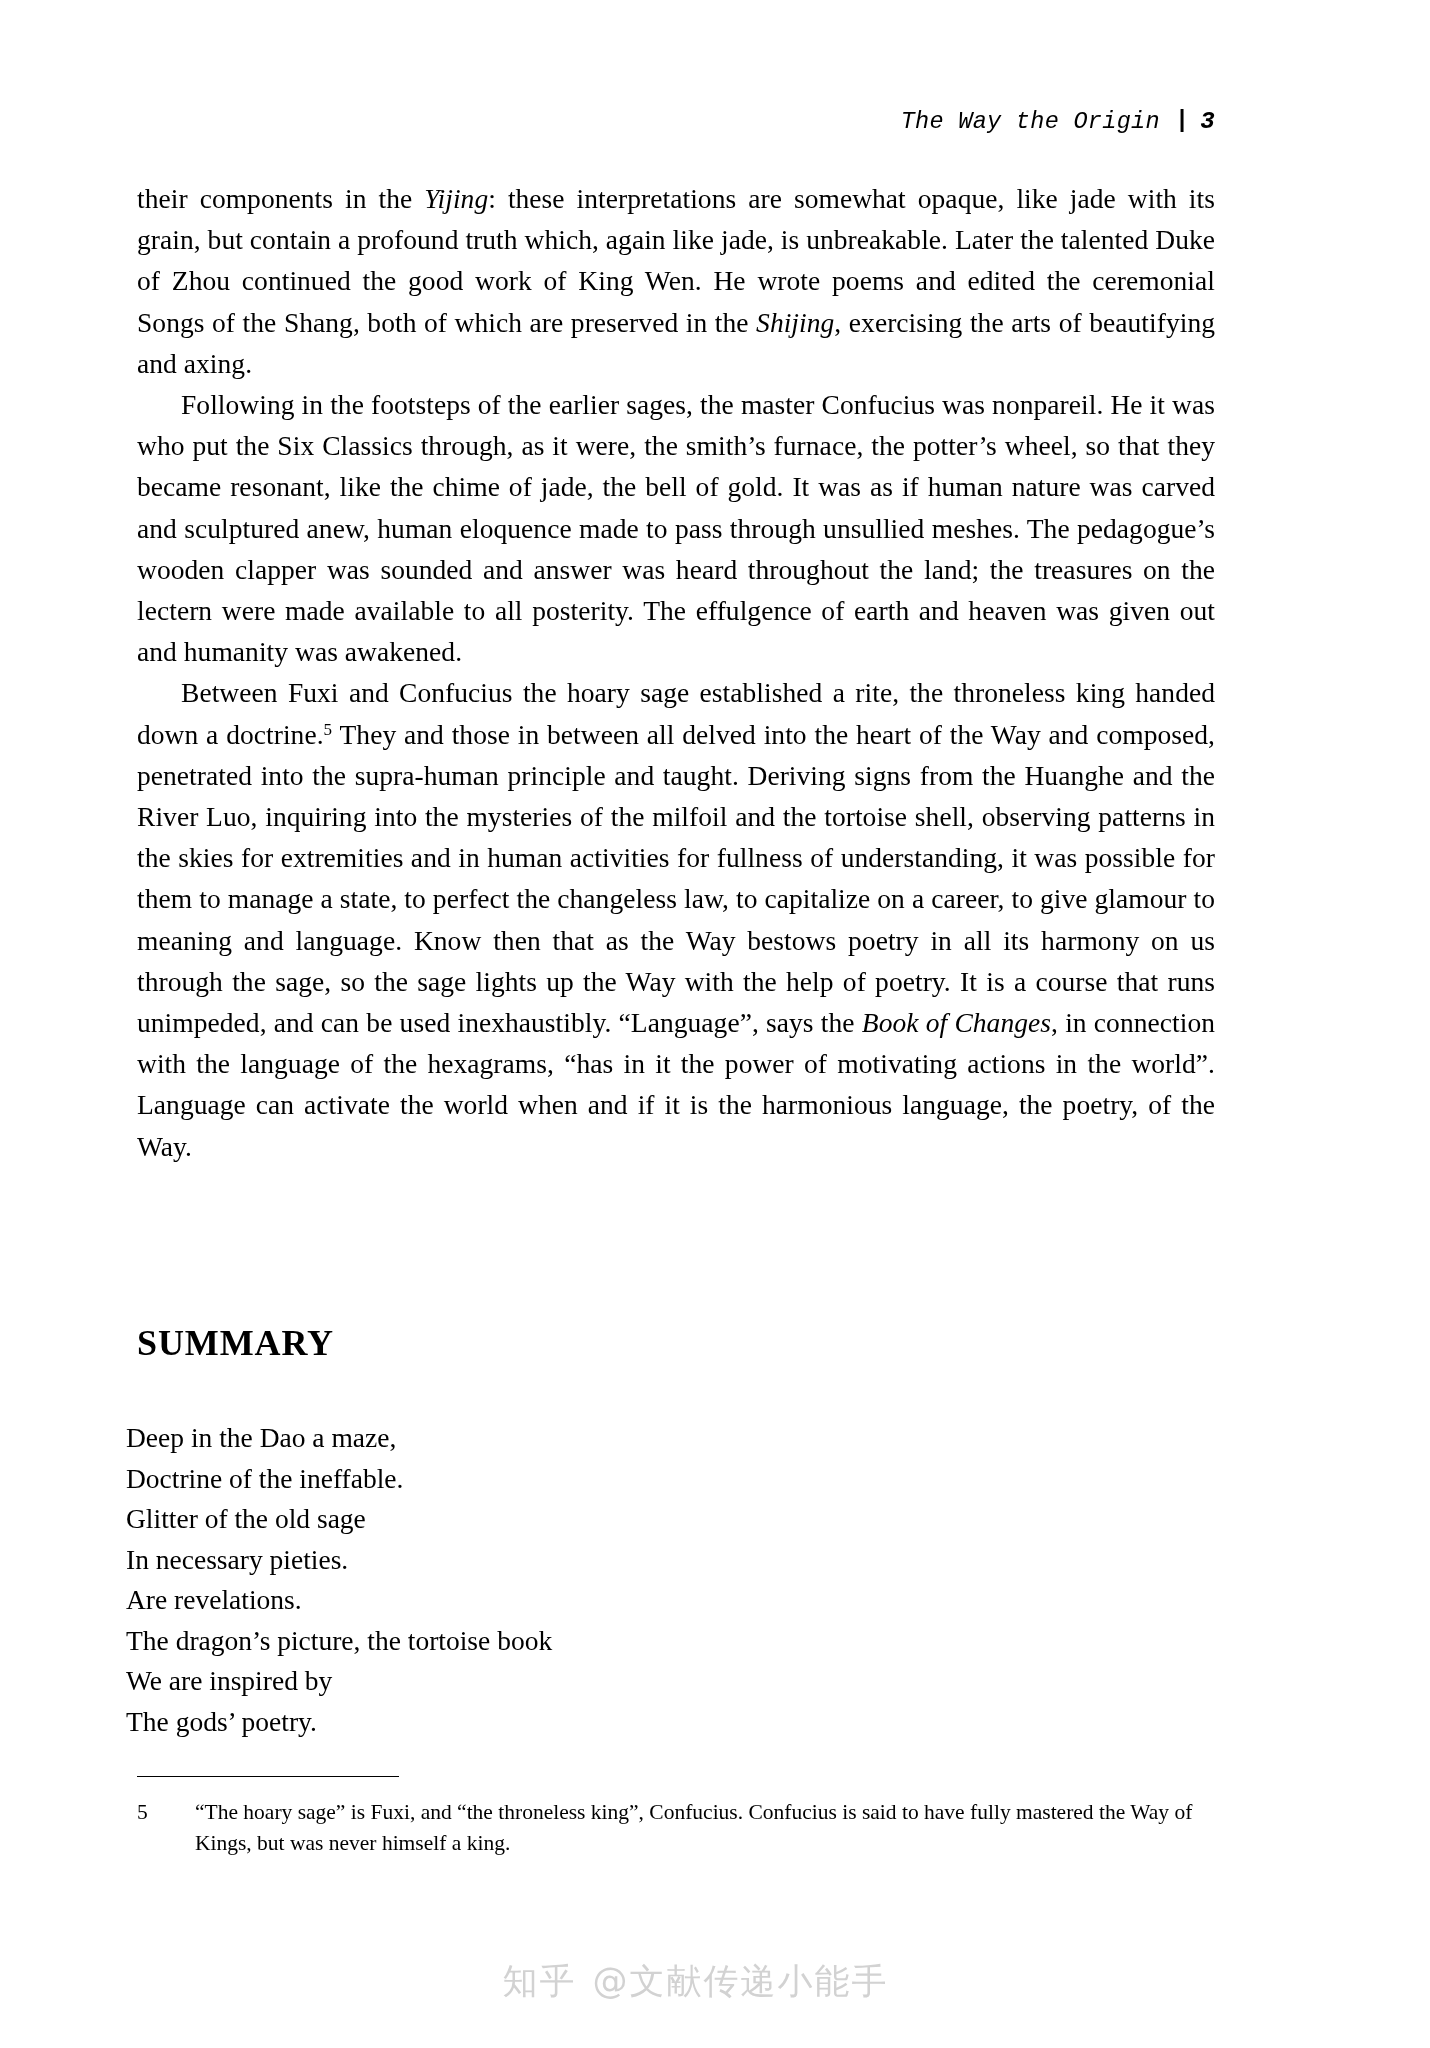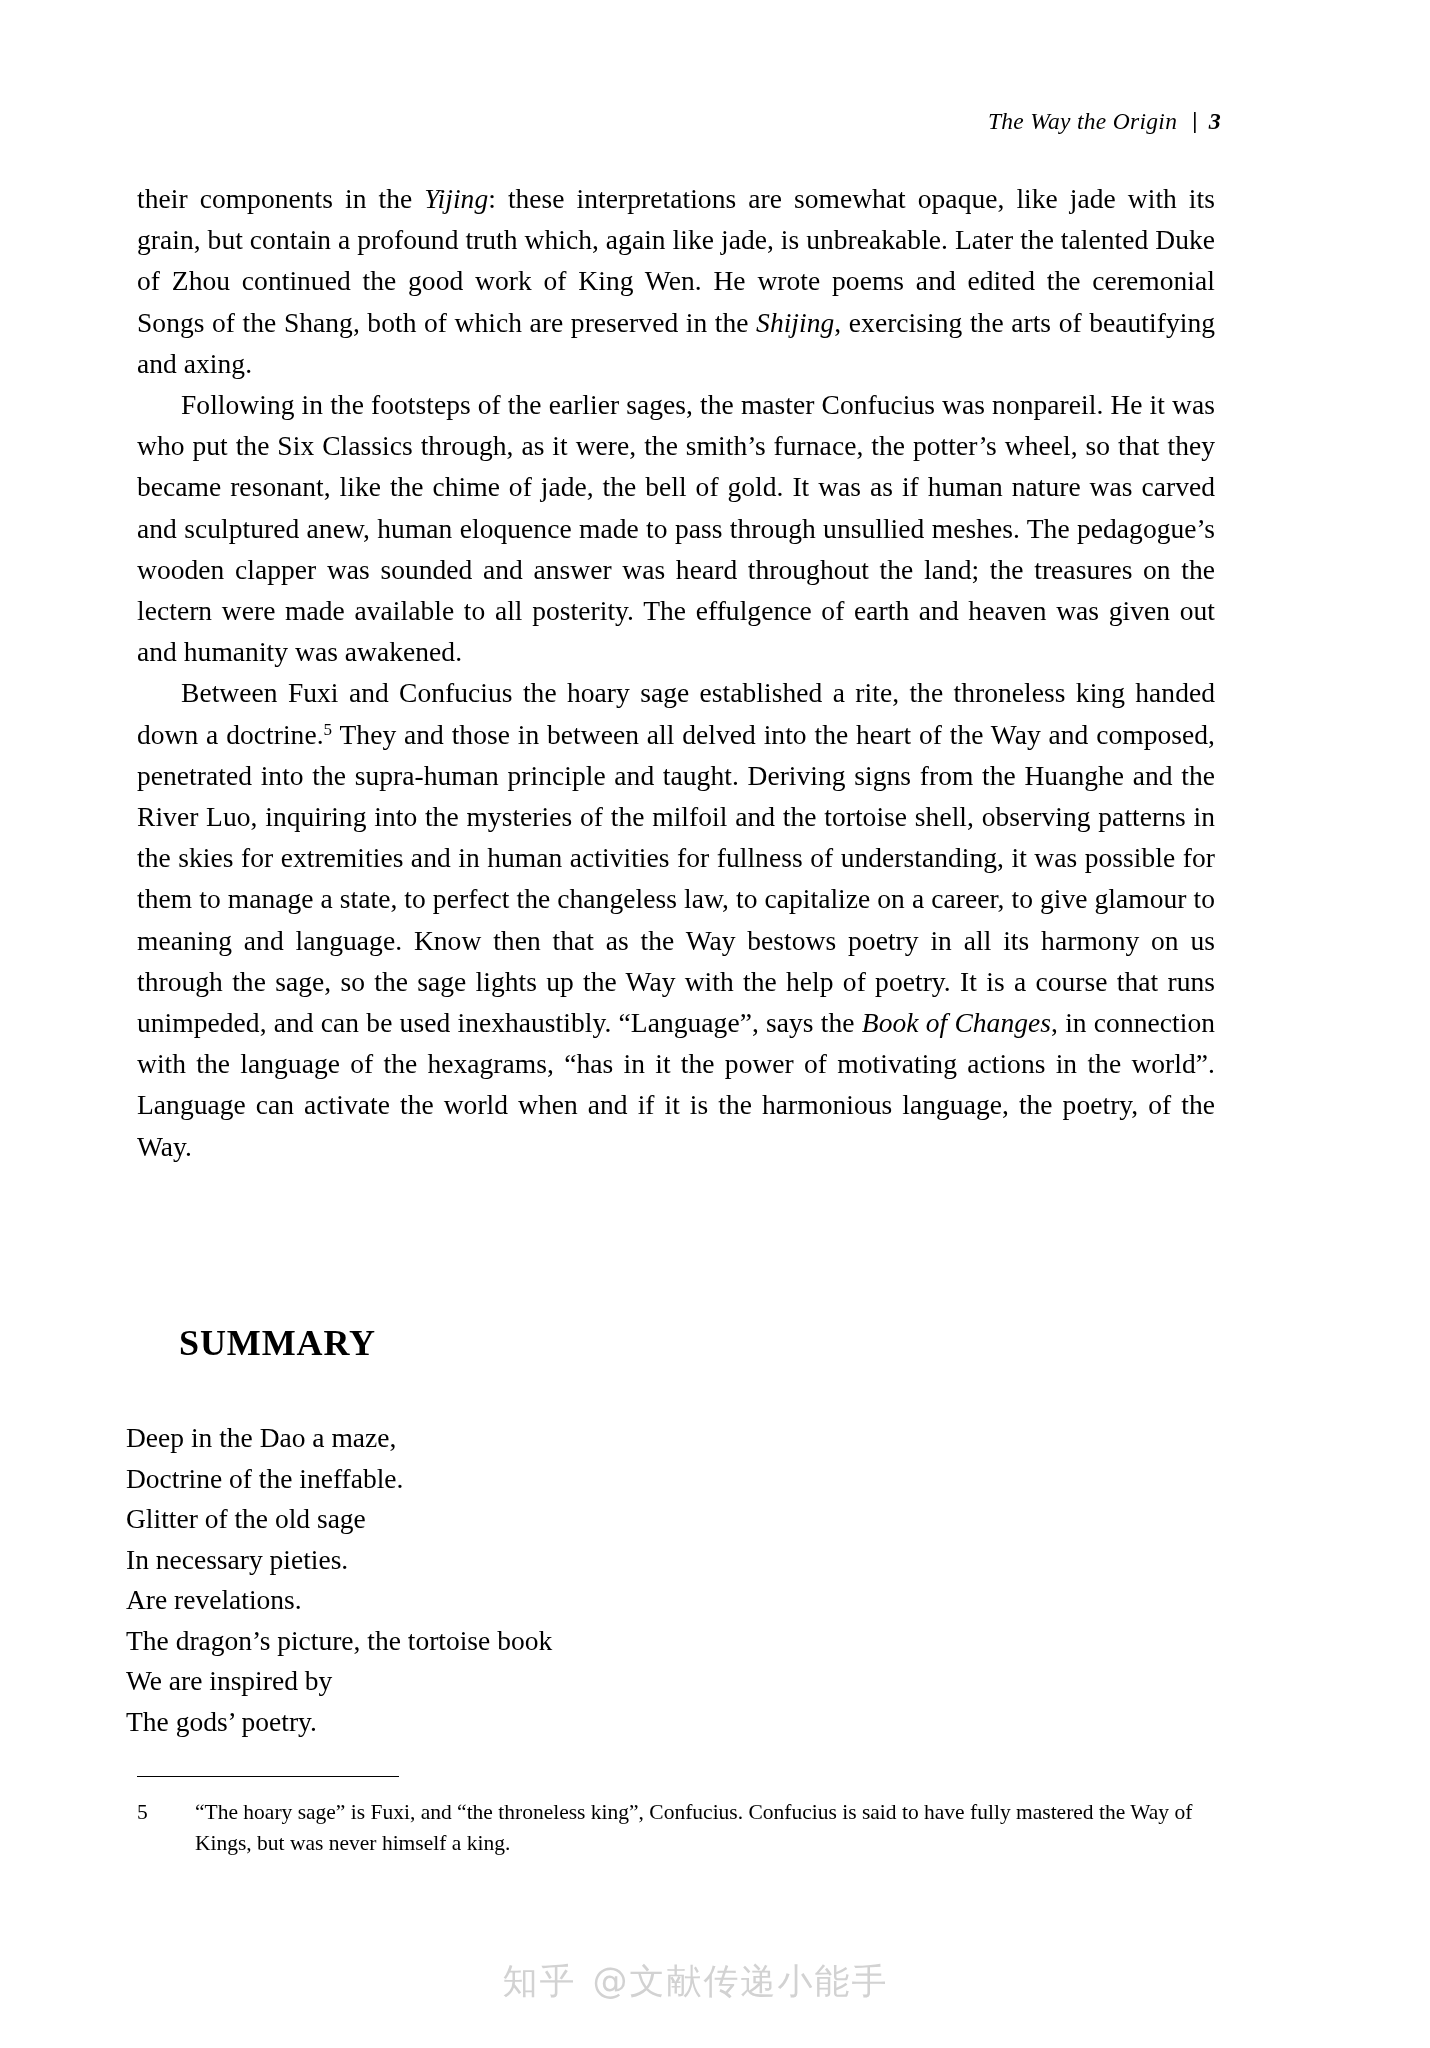--- a/index.html
+++ b/index.html
@@ -18,26 +18,27 @@
     background: #ffffff;
     overflow: hidden;
     box-sizing: border-box;
   }
 
   
   .running-head {
     position: absolute;
     top: 108px;
     left: 135px;
-    right: 209px;
+    right: 215px;
     text-align: right;
     font-size: 23.5px;
     font-style: italic;
     letter-spacing: 0.3px;
     white-space: nowrap;
+    font-family: Liberation Mono, monospace;
   }
   .running-head .rh-sep {
     font-style: normal;
     font-weight: bold;
     display: inline-block;
     padding: 0 11px 0 15px;
     transform: translateY(-1px);
   }
   .running-head .rh-page {
     font-style: italic;
@@ -73,21 +74,20 @@
   }
 
   
   .summary-heading {
     position: absolute;
     left: 137px;
     top: 1322px;
     font-size: 36px;
     font-weight: bold;
     letter-spacing: 0.9px;
-    margin-left: 42px;
   }
 
   
   .poem {
     position: absolute;
     left: 126px;
     top: 1418px;
     font-size: 27.5px;
     line-height: 40.5px;
   }

